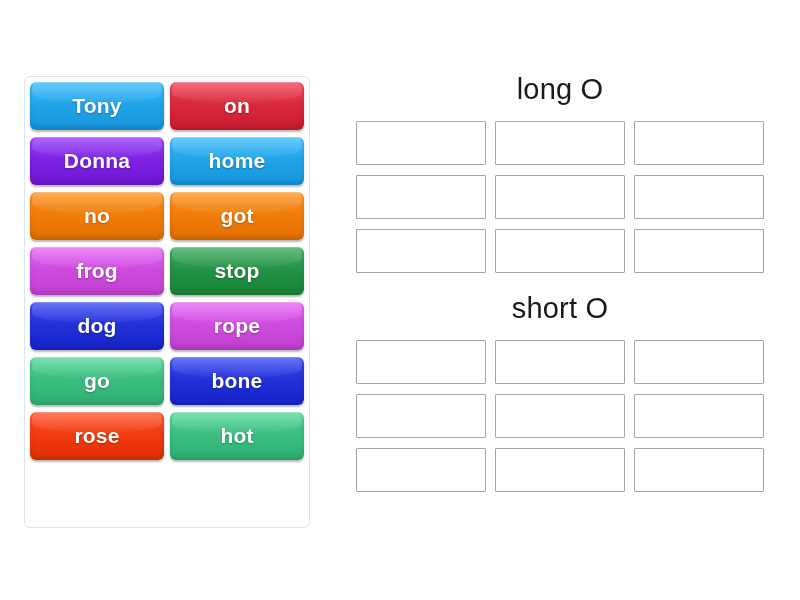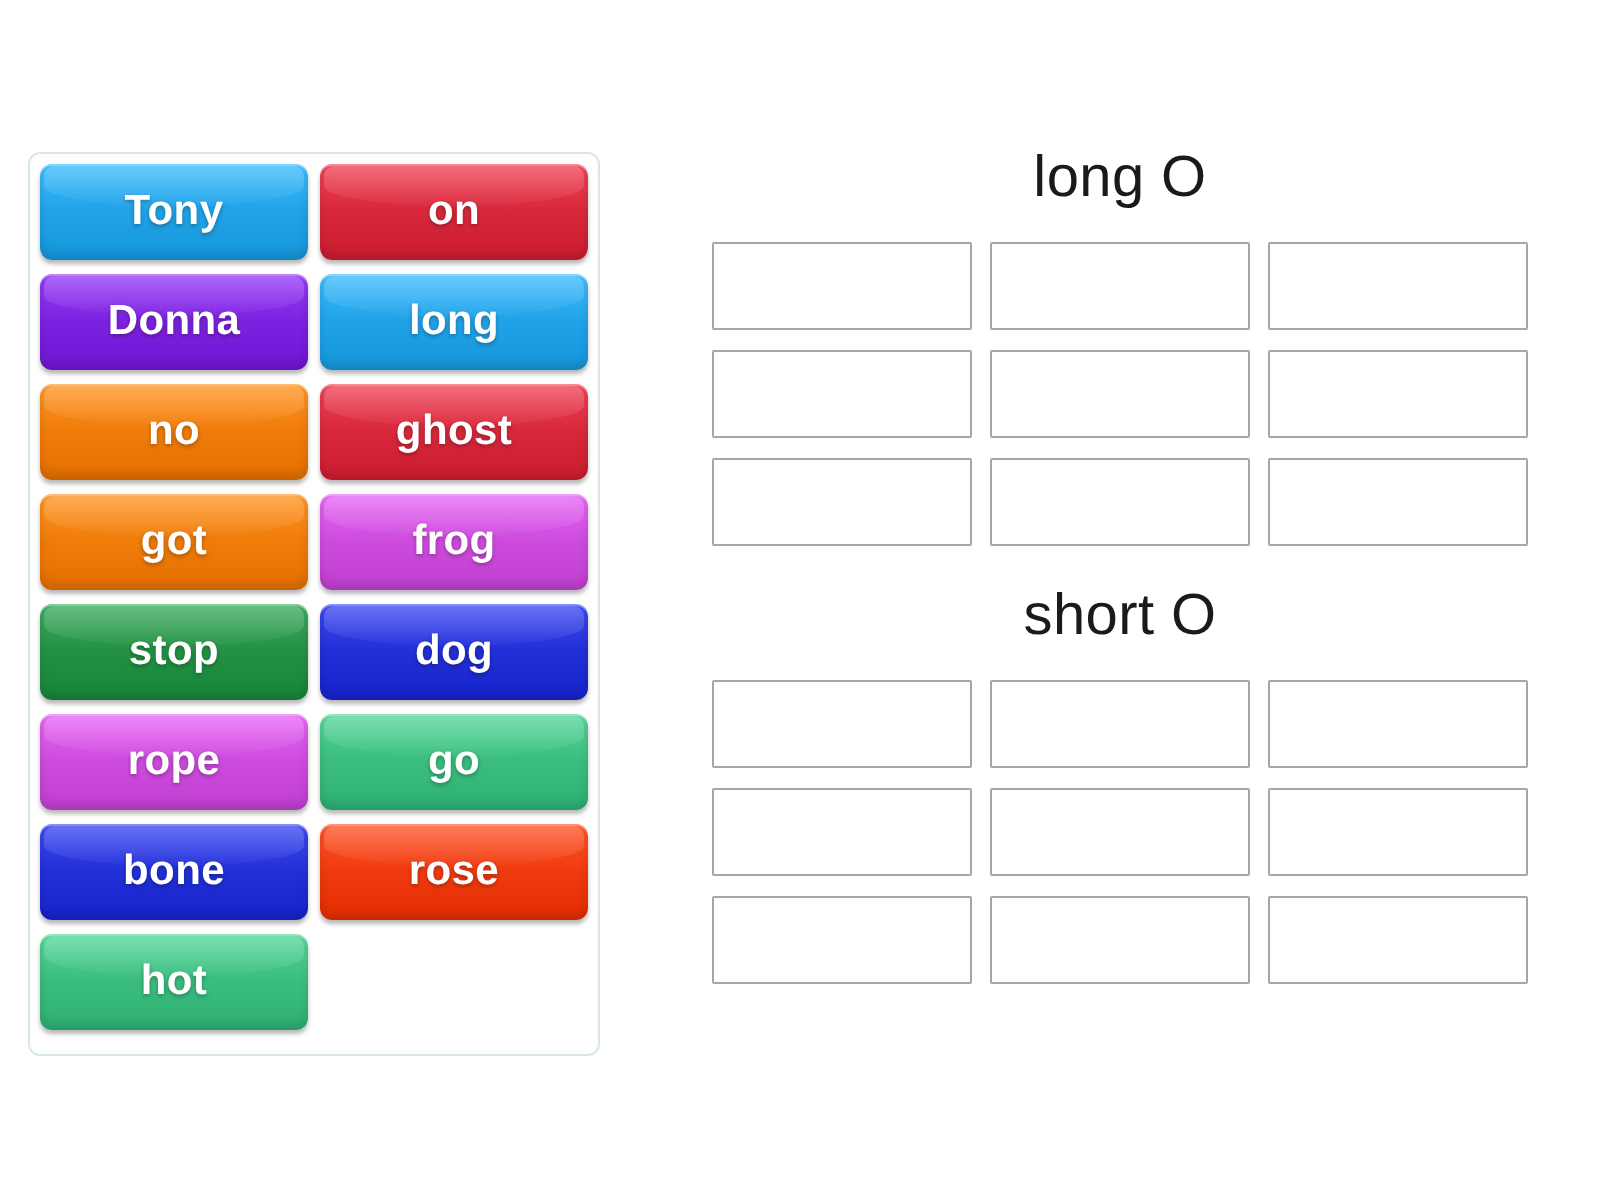--- a/index.html
+++ b/index.html
@@ -12,21 +12,21 @@
     height: 600px;
     background: #ffffff;
     font-family: "Liberation Sans", sans-serif;
     overflow: hidden;
     position: relative;
   }
 
   
   #word-bank {
     position: absolute;
-    left: 14px;
+    left: 24px;
     top: 76px;
     width: 286px;
     height: 452px;
     box-sizing: border-box;
     background: #ffffff;
     border: 1px solid #d8e6ee;
     border-radius: 6px;
     padding: 5px 5px;
   }
   .tile-grid {
@@ -109,27 +109,24 @@
     <div class="tile" style="background: linear-gradient(rgb(60, 189, 255) 0%, rgb(34, 163, 232) 48%, rgb(21, 150, 219) 100%);">
       <span>Tony</span>
     </div>
     <div class="tile" style="background: linear-gradient(rgb(242, 67, 86) 0%, rgb(216, 41, 60) 48%, rgb(203, 28, 47) 100%);">
       <span>on</span>
     </div>
     <div class="tile" style="background: linear-gradient(rgb(151, 60, 250) 0%, rgb(125, 34, 224) 48%, rgb(112, 21, 211) 100%);">
       <span>Donna</span>
     </div>
     <div class="tile" style="background: linear-gradient(rgb(60, 189, 255) 0%, rgb(34, 163, 232) 48%, rgb(21, 150, 219) 100%);">
-      <span>long</span>
+      <span>home</span>
     </div>
     <div class="tile" style="background: linear-gradient(rgb(255, 150, 36) 0%, rgb(240, 124, 10) 48%, rgb(227, 111, 0) 100%);">
       <span>no</span>
-    </div>
-    <div class="tile" style="background: linear-gradient(rgb(242, 67, 86) 0%, rgb(216, 41, 60) 48%, rgb(203, 28, 47) 100%);">
-      <span>ghost</span>
     </div>
     <div class="tile" style="background: linear-gradient(rgb(255, 150, 36) 0%, rgb(240, 124, 10) 48%, rgb(227, 111, 0) 100%);">
       <span>got</span>
     </div>
     <div class="tile" style="background: linear-gradient(rgb(231, 102, 247) 0%, rgb(205, 76, 221) 48%, rgb(192, 63, 208) 100%);">
       <span>frog</span>
     </div>
     <div class="tile" style="background: linear-gradient(rgb(62, 172, 95) 0%, rgb(36, 146, 69) 48%, rgb(23, 133, 56) 100%);">
       <span>stop</span>
     </div>

